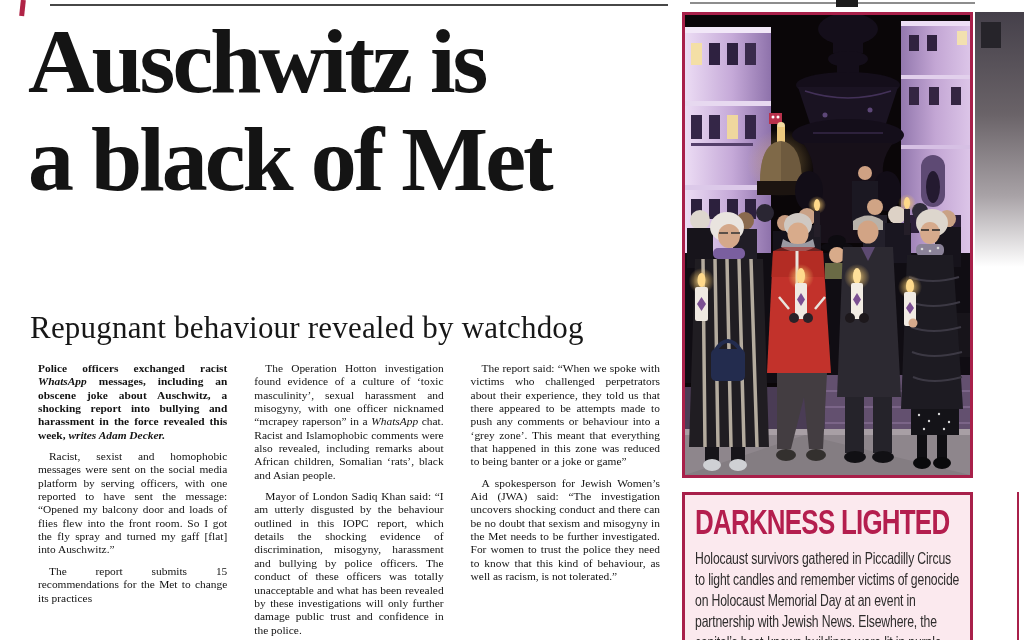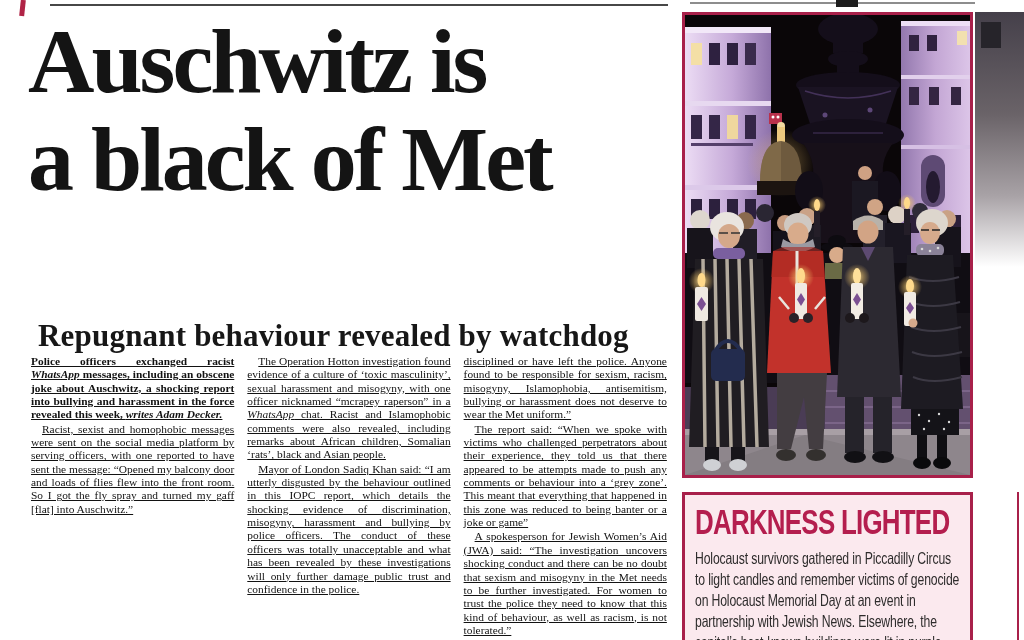--- a/index.html
+++ b/index.html
@@ -8,28 +8,28 @@
 
   
   .top-rule{position:absolute;left:50px;top:4px;width:618px;height:2px;background:#474747;}
   .top-rule-right{position:absolute;left:690px;top:2px;width:285px;height:2px;background:#8d8d8d;}
   .top-block{position:absolute;left:836px;top:0;width:22px;height:7px;background:#1d1d1d;}
   .red-mark{position:absolute;left:20px;top:0;width:5px;height:16px;background:#b02346;transform:rotate(6deg);}
 
   
   .headline{position:absolute;left:28px;top:12px;width:648px;margin:0;
             font-size:92px;line-height:98px;font-weight:700;letter-spacing:-3px;color:#141414;}
-  .subheadline{position:absolute;left:30px;top:310px;width:645px;margin:8px;
-               font-size:31px;font-weight:700;letter-spacing:.2px;color:#171717;}
+  .subheadline{position:absolute;left:30px;top:310px;width:645px;margin:0;
+               font-size:31px;font-weight:400;letter-spacing:.2px;color:#171717;}
 
   
   .columns{position:absolute;left:30px;top:354px;width:638px;height:286px;
            display:flex;gap:11px;overflow:hidden;}
   .col{width:205.3px;font-size:11.4px;line-height:13.35px;text-align:justify;color:#121212;}
-  .col p{margin:1px;text-decoration:underline;}
+  .col p{margin:8px;}
   .col p.ind{text-indent:11px;}
 
   
   .photo-frame{position:absolute;left:682px;top:12px;width:285px;height:460px;
                border:3px solid #a8204a;background:#0a0608;}
   .photo-frame svg{display:block;}
 
   
   .caption-box{position:absolute;left:682px;top:492px;width:291px;height:170px;
                box-sizing:border-box;border:3px solid #a8204a;background:#fbe9ee;
@@ -61,27 +61,27 @@
     <div>Auschwitz is</div>
     <div>a black of Met</div>
   </h1>
 
   <h2 class="subheadline">Repugnant behaviour revealed by watchdog</h2>
 
   <div class="columns">
     <div class="col">
         <p><span style="font-weight: 700;">Police officers exchanged racist </span><span style="font-weight: 700; font-style: italic;">WhatsApp</span><span style="font-weight: 700;"> messages, including an obscene joke about Auschwitz, a shocking report into bullying and harassment in the force revealed this week, </span><span style="font-weight: 700; font-style: italic;">writes Adam Decker.</span></p>
         <p class="ind"><span>Racist, sexist and homophobic messages were sent on the social media platform by serving officers, with one reported to have sent the message: “Opened my balcony door and loads of flies flew into the front room. So I got the fly spray and turned my gaff [flat] into Auschwitz.”</span></p>
+        <p class="ind"><span>The report submits 15 recommendations for the Met to change its practices</span></p>
       </div>
     <div class="col">
         <p class="ind"><span>The Operation Hotton investigation found evidence of a culture of ‘toxic masculinity’, sexual harassment and misogyny, with one officer nicknamed “mcrapey raperson” in a </span><span style="font-style: italic;">WhatsApp</span><span> chat. Racist and Islamophobic comments were also revealed, including remarks about African children, Somalian ‘rats’, black and Asian people.</span></p>
         <p class="ind"><span>Mayor of London Sadiq Khan said: “I am utterly disgusted by the behaviour outlined in this IOPC report, which details the shocking evidence of discrimination, misogyny, harassment and bullying by police officers. The conduct of these officers was totally unacceptable and what has been revealed by these investigations will only further damage public trust and confidence in the police.</span></p>
       </div>
     <div class="col">
-        <p><span>disciplined or have left the police. Anyone found to be responsible for sexism, racism, misogyny, Islamophobia, antisemitism, bullying or harassment does not deserve to wear the Met uniform.”</span></p>
         <p class="ind"><span>The report said: “When we spoke with victims who challenged perpetrators about their experience, they told us that there appeared to be attempts made to push any comments or behaviour into a ‘grey zone’. This meant that everything that happened in this zone was reduced to being banter or a joke or game”</span></p>
         <p class="ind"><span>A spokesperson for Jewish Women’s Aid (JWA) said: “The investigation uncovers shocking conduct and there can be no doubt that sexism and misogyny in the Met needs to be further investigated. For women to trust the police they need to know that this kind of behaviour, as well as racism, is not tolerated.”</span></p>
       </div>
   </div>
 
   <div class="photo-frame">
     <svg viewBox="0 0 285 460" width="285" height="460" preserveAspectRatio="none">
       <defs>
         <radialGradient id="flameGlow">
           <stop offset="0" stop-color="#ffeaa6" stop-opacity=".95"></stop>

